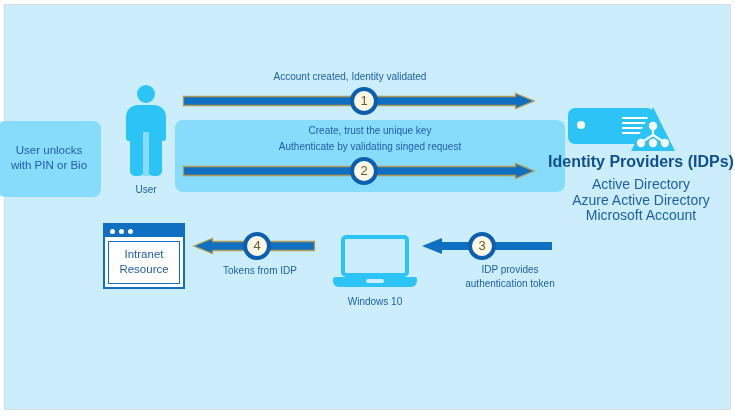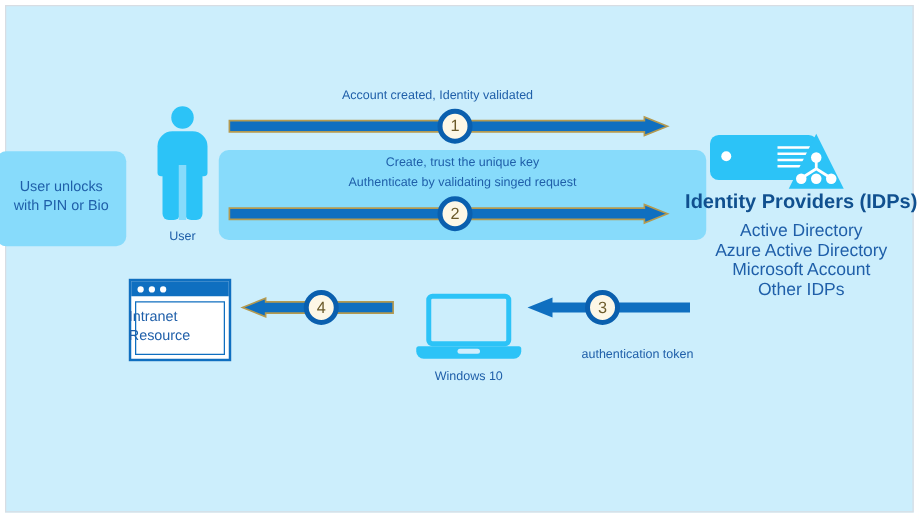--- a/index.html
+++ b/index.html
@@ -95,21 +95,21 @@
     position:absolute;left:2px;top:2px;width:78px;height:12px;background:#0f6fc0;
   }
   #browser .bar i{
     position:absolute;top:4px;width:5px;height:5px;border-radius:50%;background:#ffffff;
   }
   #browser .inner{
     position:absolute;left:5px;top:18px;width:72px;height:43px;
     border:1px solid #0f6fc0;box-sizing:border-box;
   }
   #browser .t{
-    position:absolute;left:0;top:24px;width:82px;
+    position:absolute;left:0;top:24px;width:82px;text-align:center;
     color:#1f5fa9;font-size:11.5px;line-height:15px;
   }
 
   
   #laptop{left:328px;top:230px;width:84px;height:58px;}
   #laptop .screen{
     position:absolute;left:8px;top:0;width:68px;height:42px;
     border:4px solid #2cc3f7;border-radius:5px;box-sizing:border-box;background:#cceefc;
   }
   #laptop .base{
@@ -181,21 +181,20 @@
         <circle cx="11" cy="38" r="4.2" fill="#ffffff"></circle>
         <circle cx="23" cy="38" r="4.2" fill="#ffffff"></circle>
         <circle cx="35" cy="38" r="4.2" fill="#ffffff"></circle>
       </svg>
     </div>
     <div class="lbl dark" id="idp-label">Identity Providers (IDPs)</div>
     <div class="lbl" id="idp-list">
       <div>Active Directory</div>
       <div>Azure Active Directory</div>
       <div>Microsoft Account</div>
-      <div>Other IDPs</div>
     </div>
 
     <div id="browser" class="abs">
       <div class="frame"></div>
       <div class="bar">
         <i style="left:5px;"></i>
         <i style="left:14px;"></i>
         <i style="left:23px;"></i>
       </div>
       <div class="inner"></div>
@@ -204,30 +203,32 @@
         <span>Resource</span>
       </div>
     </div>
 
     <div class="arrow left" style="left:188px;top:233px;width:122px;">
       <svg width="122" height="16" viewBox="0 0 122 16">
         <path d="M121.5 3.5 H19.5 V0.5 L1 8 L19.5 15.5 V12.5 H121.5 Z" fill="#0f6fc0" stroke="#b49a50" stroke-width="1.3"></path>
       </svg>
     </div>
     <div class="badge" style="left:238px;top:227px;">4</div>
+    <div class="lbl" style="left:190px;top:259px;width:130px;">Tokens from IDP</div>
 
     <div id="laptop" class="abs">
       <div class="screen"></div>
       <div class="base"></div>
       <div class="notch"></div>
     </div>
     <div class="lbl" id="laptop-label">Windows 10</div>
 
     <div class="arrow left" style="left:417px;top:233px;width:130px;">
       <svg width="130" height="16" viewBox="0 0 130 16">
         <path d="M130 4 H20 V0 L0 8 L20 16 V12 H130 Z" fill="#0f6fc0"></path>
       </svg>
     </div>
     <div class="badge" style="left:463px;top:227px;">3</div>
+    <div class="lbl" style="left:420px;top:258px;width:170px;">IDP provides</div>
     <div class="lbl" style="left:420px;top:272px;width:170px;text-align:center;">authentication token</div>
 
   </div>
 </div>
 
 </body></html>

